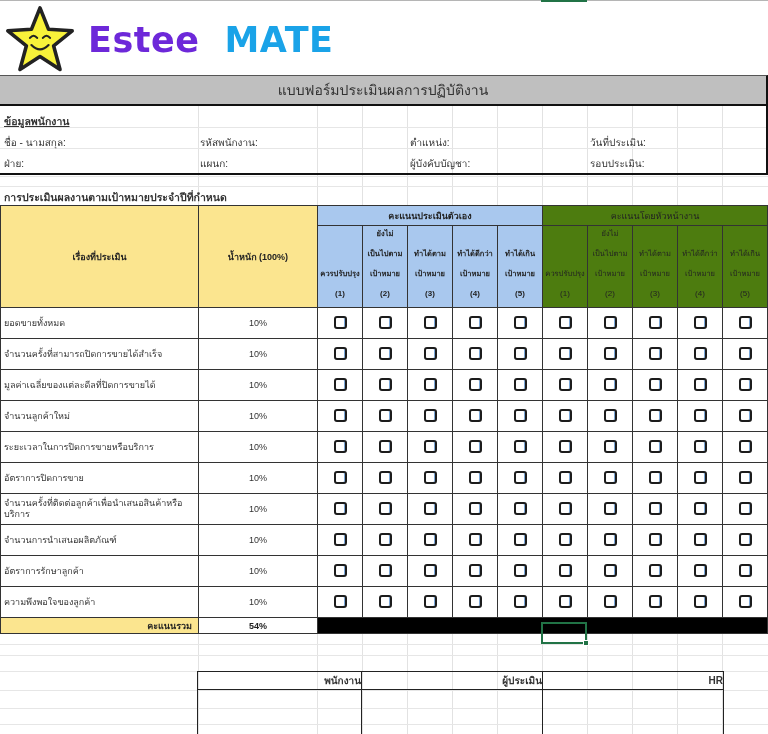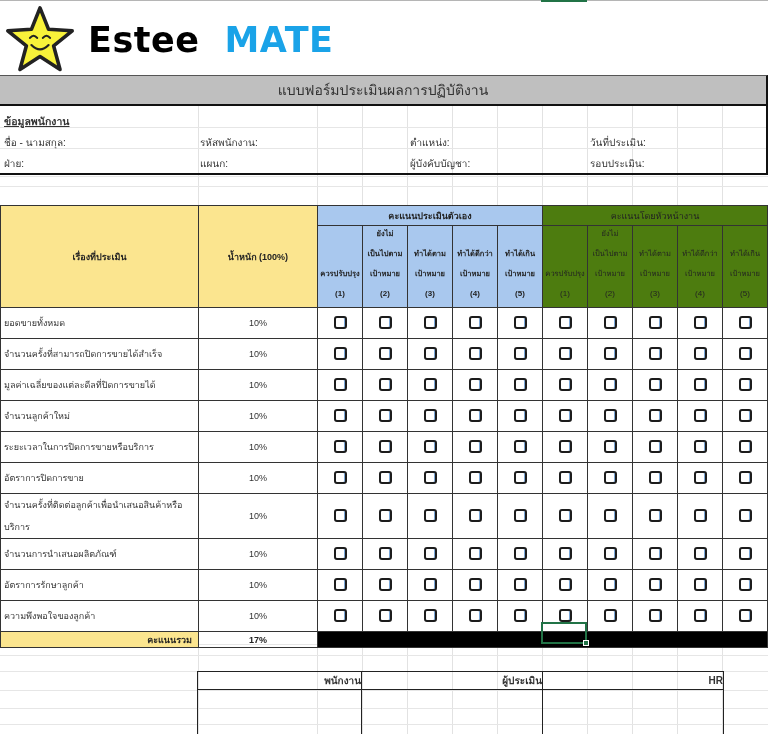--- a/index.html
+++ b/index.html
@@ -5,21 +5,21 @@
   * { box-sizing: border-box; margin: 0; padding: 0; }
   html, body { width: 768px; height: 734px; overflow: hidden; background: #fff;
     font-family: "Liberation Sans", "DejaVu Sans", sans-serif; color: #222; }
   .sheet { position: relative; width: 768px; height: 734px; }
   .topline { position: absolute; left: 0; top: 0; width: 768px; height: 1px; background: #b5b5b5; }
   .topsel { position: absolute; left: 541px; top: 0; width: 46px; height: 2px; background: #217346; }
   .logo { position: absolute; left: 4px; top: 5px; display: flex; align-items: center; }
   .logo svg { width: 72px; height: 68px; }
   .brand { font-size: 35px; font-weight: bold; letter-spacing: 0.5px; margin-left: 12px; margin-top: 2px;
     font-family: "DejaVu Sans", sans-serif; }
-  .brand .a { color: #000000; }
+  .brand .a { color: #6d28d9; }
   .brand .b { color: #1aa3e8; margin-left: 25px; }
 
   .abs { position: absolute; }
   .title-bar { left: 0; top: 75px; width: 768px; height: 31px; background: #bfbfbf;
     border-top: 1px solid #555; border-bottom: 2px solid #111; border-right: 2px solid #111;
     display: flex; align-items: center; justify-content: center; font-size: 14px; font-weight: normal; color: #333; }
 
   .gridv { position: absolute; width: 1px; background: #e2e2e2; }
   .gridh { position: absolute; height: 1px; background: #e6e6e6; }
 
@@ -106,20 +106,21 @@
   <div class="info bold" style="left:4px;top:113px;">ข้อมูลพนักงาน</div>
   <div class="info" style="left:4px;top:135px;">ชื่อ - นามสกุล:</div>
   <div class="info" style="left:200px;top:135px;">รหัสพนักงาน:</div>
   <div class="info" style="left:410px;top:135px;">ตำแหน่ง:</div>
   <div class="info" style="left:590px;top:135px;">วันที่ประเมิน:</div>
   <div class="info" style="left:4px;top:156px;">ฝ่าย:</div>
   <div class="info" style="left:200px;top:156px;">แผนก:</div>
   <div class="info" style="left:410px;top:156px;">ผู้บังคับบัญชา:</div>
   <div class="info" style="left:590px;top:156px;">รอบประเมิน:</div>
 
+  <div class="section-label">การประเมินผลงานตามเป้าหมายประจำปีที่กำหนด</div>
 
   <table class="eval">
     <colgroup>
       <col class="c-item">
         <col class="c-wt">
       <col class="c-sc">
         <col class="c-sc">
         <col class="c-sc">
         <col class="c-sc">
         <col class="c-sc">
@@ -288,21 +289,21 @@
           <td><span class="cb"></span></td>
           <td><span class="cb"></span></td>
           <td><span class="cb"></span></td>
           <td><span class="cb"></span></td>
           <td><span class="cb"></span></td>
           <td><span class="cb"></span></td>
           <td><span class="cb"></span></td>
           <td><span class="cb"></span></td>
         </tr>
         <tr class="data">
-          <td class="item" style="line-height: 22px; margin-top: 48px;">จำนวนครั้งที่ติดต่อลูกค้าเพื่อนำเสนอสินค้าหรือบริการ</td>
+          <td class="item" style="line-height: 11px; margin-top: 48px;">จำนวนครั้งที่ติดต่อลูกค้าเพื่อนำเสนอสินค้าหรือบริการ</td>
           <td class="wt">10%</td>
           <td><span class="cb"></span></td>
           <td><span class="cb"></span></td>
           <td><span class="cb"></span></td>
           <td><span class="cb"></span></td>
           <td><span class="cb"></span></td>
           <td><span class="cb"></span></td>
           <td><span class="cb"></span></td>
           <td><span class="cb"></span></td>
           <td><span class="cb"></span></td>
@@ -347,21 +348,21 @@
           <td><span class="cb"></span></td>
           <td><span class="cb"></span></td>
           <td><span class="cb"></span></td>
           <td><span class="cb"></span></td>
           <td><span class="cb"></span></td>
         </tr>
       </tbody>
     <tbody>
         <tr class="total">
       <td class="total-label">คะแนนรวม</td>
-      <td class="total-val">17%</td>
+      <td class="total-val">54%</td>
       <td class="black" colspan="10"></td>
     </tr>
   </tbody>
     </table>
   <div class="selcell"></div>
   <div class="selhandle"></div>
 
   <table class="sign">
     <colgroup>
         <col style="width:164px">

